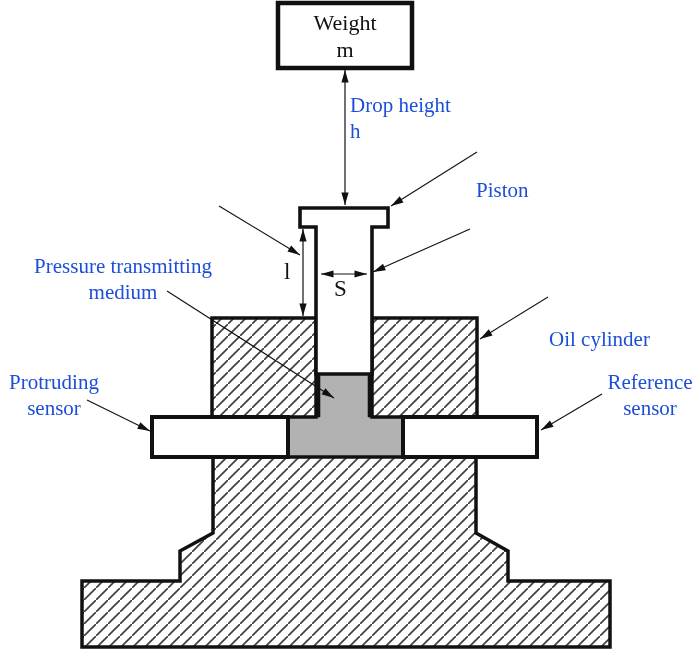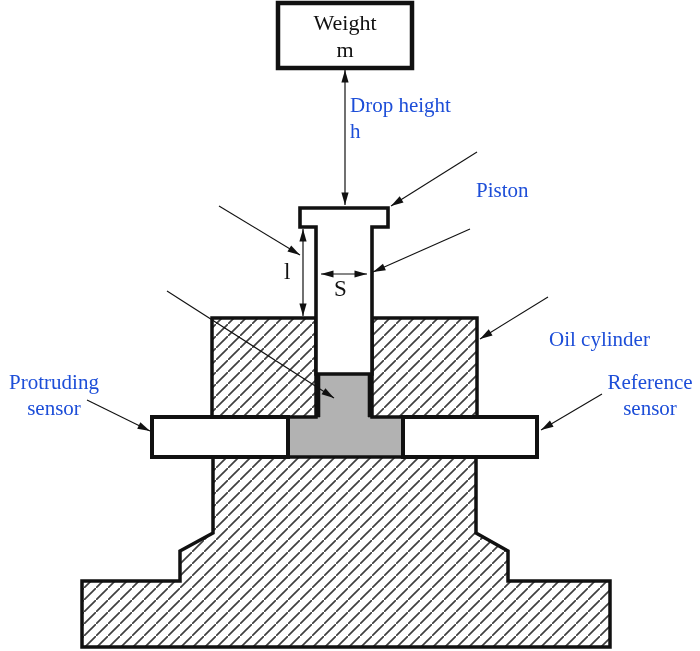--- a/index.html
+++ b/index.html
@@ -102,20 +102,22 @@
     <line x1="87" y1="400" x2="150" y2="431" stroke="#111111" stroke-width="1.1" marker-end="url(#ah)"></line>
     <line x1="602" y1="394" x2="541" y2="430" stroke="#111111" stroke-width="1.1" marker-end="url(#ah)"></line>
   </svg>
 
   <div class="weight-lbl">Weight
 m</div>
   <div class="lbl drop-lbl">Drop height
 h</div>
   <div class="lbl piston-lbl">Piston</div>
   <div class="lbl oil-lbl">Oil cylinder</div>
+  <div class="lbl center pressure-lbl">Pressure transmitting
+medium</div>
   <div class="lbl center calibrated-lbl">Protruding
 sensor</div>
   <div class="lbl center reference-lbl">Reference
 sensor</div>
   <div class="dim-lbl dim-l">l</div>
   <div class="dim-lbl dim-s">S</div>
 
 </div>
 
 </body></html>

